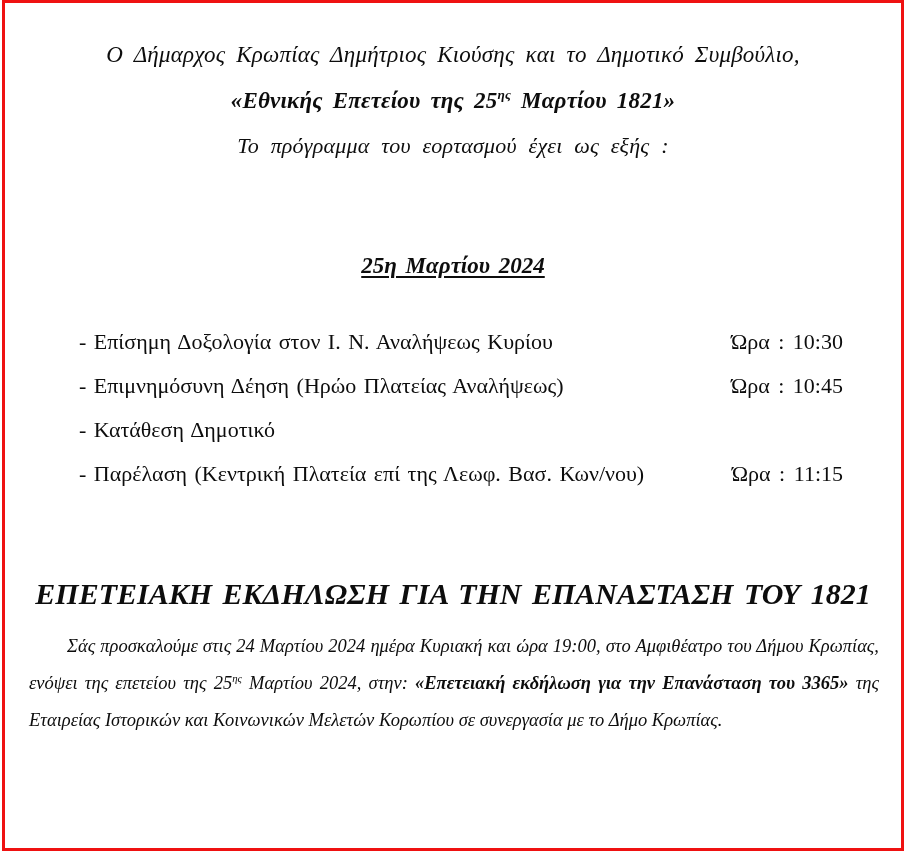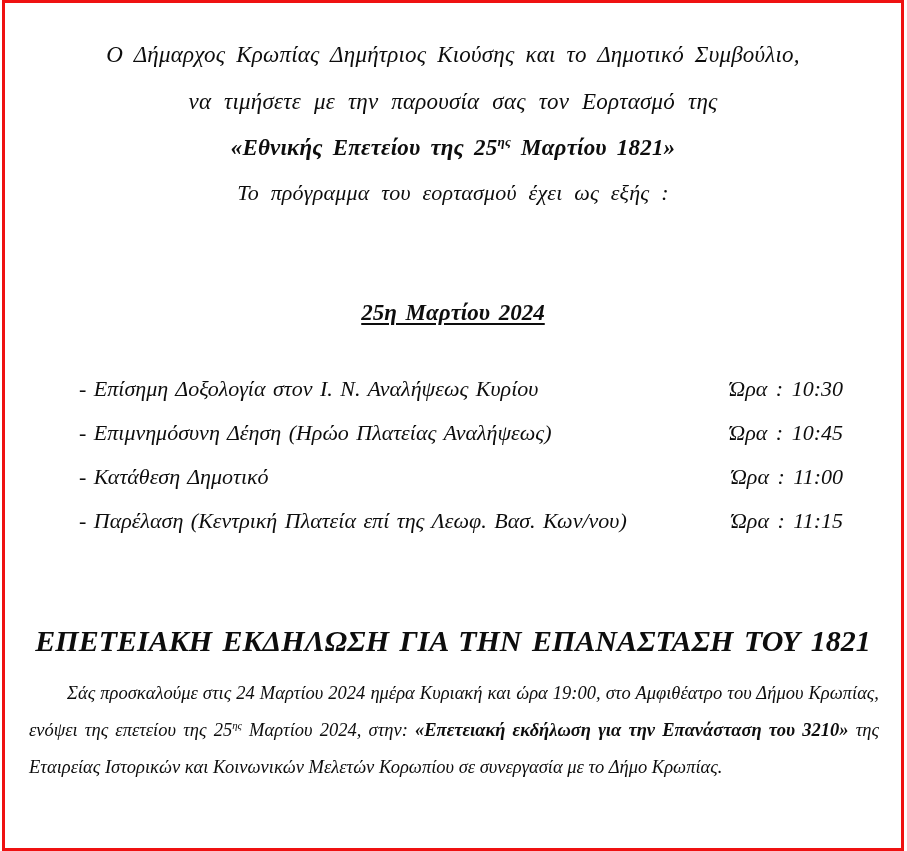--- a/index.html
+++ b/index.html
@@ -83,21 +83,20 @@
 
   #program {
     margin-top: 50px;
     padding-left: 56px;
     padding-right: 28px;
   }
   .program-row {
     display: flex;
     align-items: baseline;
     justify-content: space-between;
-    font-style: italic;
     font-size: 22px;
     height: 44px;
     white-space: nowrap;
   }
   .program-label { word-spacing: 2px; }
   .program-time {
     word-spacing: 3px;
     padding-right: 12px;
   }
 
@@ -131,21 +130,20 @@
   <div id="frame-top" style="background: rgb(239, 17, 17);"></div>
   <div id="frame-left" style="background: rgb(239, 17, 17);"></div>
   <div id="frame-right" style="background: rgb(239, 17, 17);"></div>
   <div id="frame-bottom" style="background: rgb(239, 17, 17);"></div>
 
   <div id="content">
 
     <div class="intro-line intro-1">Ο  Δήμαρχος  Κρωπίας  Δημήτριος  Κιούσης  και  το Δημοτικό Συμβούλιο,</div>
 
 
-    <div class="intro-line intro-3">να   τιμήσετε  με   την   παρουσία   σας  τον  Εορτασμό  της</div>
 
     <div class="intro-line intro-4"><span>«Εθνικής Επετείου της 25</span><sup class="ordinal">ης</sup><span> Μαρτίου 1821»</span></div>
 
     <div class="intro-line intro-5">Το  πρόγραμμα  του  εορτασμού  έχει  ως εξής :</div>
 
     <div class="date-heading">25η Μαρτίου 2024</div>
 
     <div id="program">
 
       <div class="program-row">
@@ -153,28 +151,27 @@
         <span class="program-time">Ώρα :   10:30</span>
       </div>
 
       <div class="program-row">
         <span class="program-label">- Επιμνημόσυνη Δέηση  (Ηρώο  Πλατείας  Αναλήψεως)</span>
         <span class="program-time">Ώρα :   10:45</span>
       </div>
 
       <div class="program-row">
         <span class="program-label">- Κατάθεση Δημοτικό</span>
-        <span class="program-time">Ώρα :   11:00</span>
       </div>
 
       <div class="program-row">
         <span class="program-label">- Παρέλαση (Κεντρική Πλατεία  επί της Λεωφ. Βασ. Κων/νου)</span>
         <span class="program-time">Ώρα : 11:15</span>
       </div>
 
     </div>
 
     <div class="event-title">ΕΠΕΤΕΙΑΚΗ ΕΚΔΗΛΩΣΗ ΓΙΑ ΤΗΝ ΕΠΑΝΑΣΤΑΣΗ ΤΟΥ 1821</div>
 
-    <div id="event-body"><span>Σάς προσκαλούμε στις 24 Μαρτίου 2024 ημέρα Κυριακή και ώρα 19:00, στο Αμφιθέατρο του Δήμου Κρωπίας, ενόψει της επετείου της 25</span><sup class="ordinal">ης</sup><span> Μαρτίου 2024, στην: </span><b>«Επετειακή εκδήλωση για την Επανάσταση του 3210»</b><span> της Εταιρείας Ιστορικών και Κοινωνικών Μελετών Κορωπίου σε συνεργασία με το Δήμο Κρωπίας.</span></div>
+    <div id="event-body"><span>Σάς προσκαλούμε στις 24 Μαρτίου 2024 ημέρα Κυριακή και ώρα 19:00, στο Αμφιθέατρο του Δήμου Κρωπίας, ενόψει της επετείου της 25</span><sup class="ordinal">ης</sup><span> Μαρτίου 2024, στην: </span><b>«Επετειακή εκδήλωση για την Επανάσταση του 3365»</b><span> της Εταιρείας Ιστορικών και Κοινωνικών Μελετών Κορωπίου σε συνεργασία με το Δήμο Κρωπίας.</span></div>
 
   </div>
 </div>
 
 </body></html>

